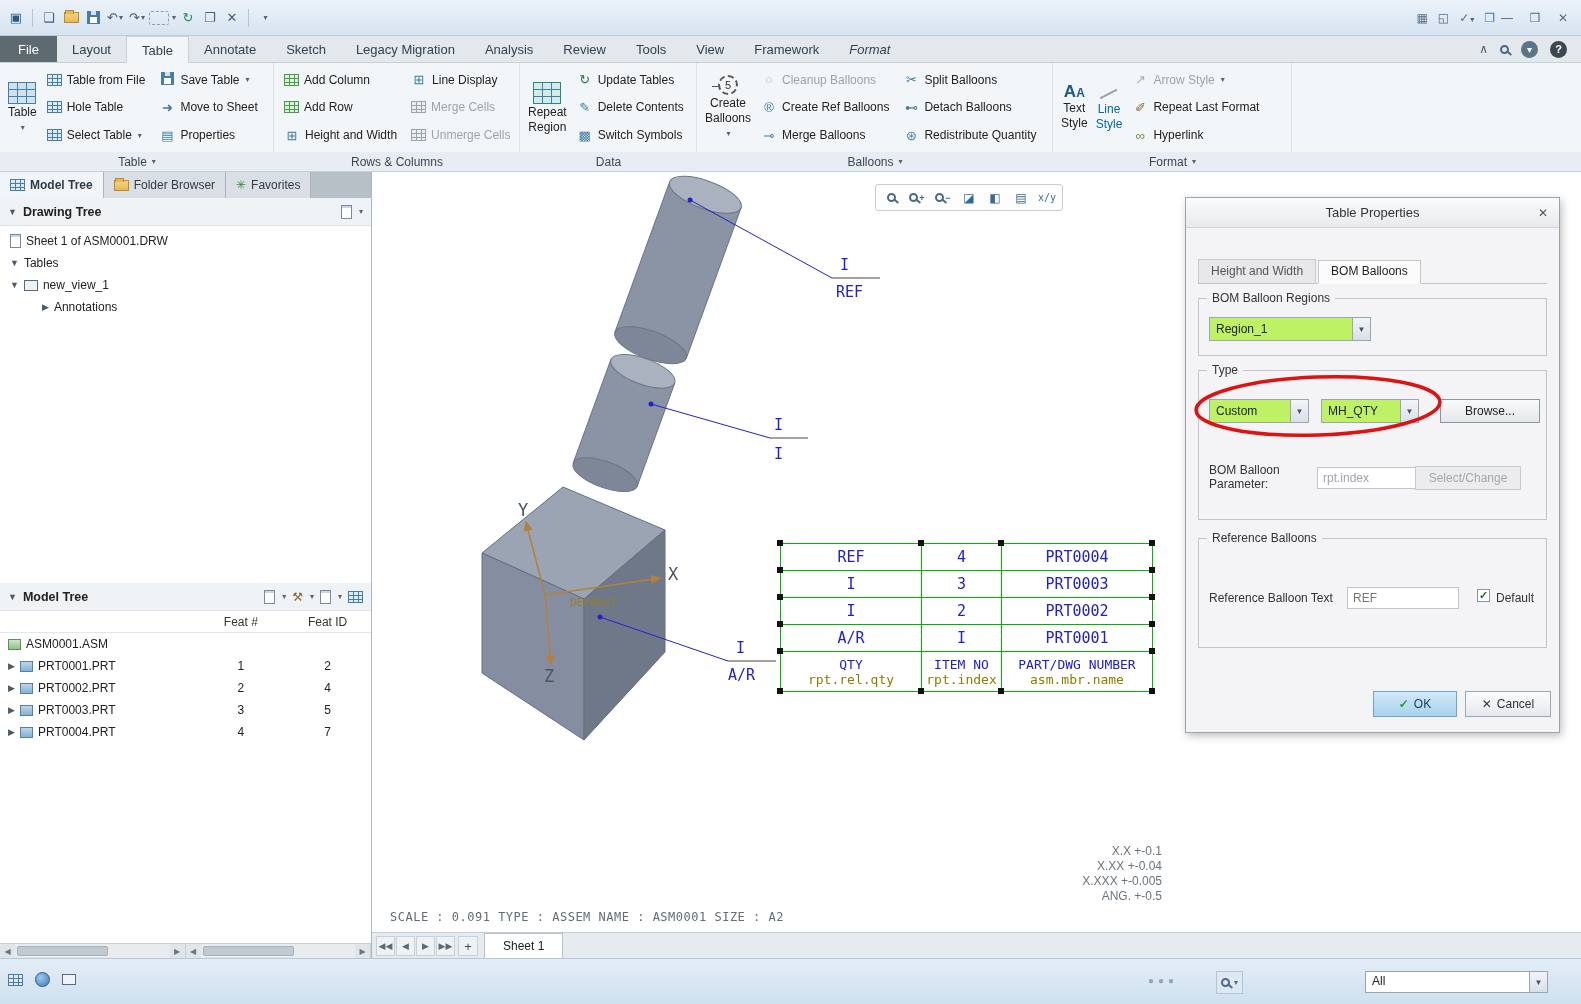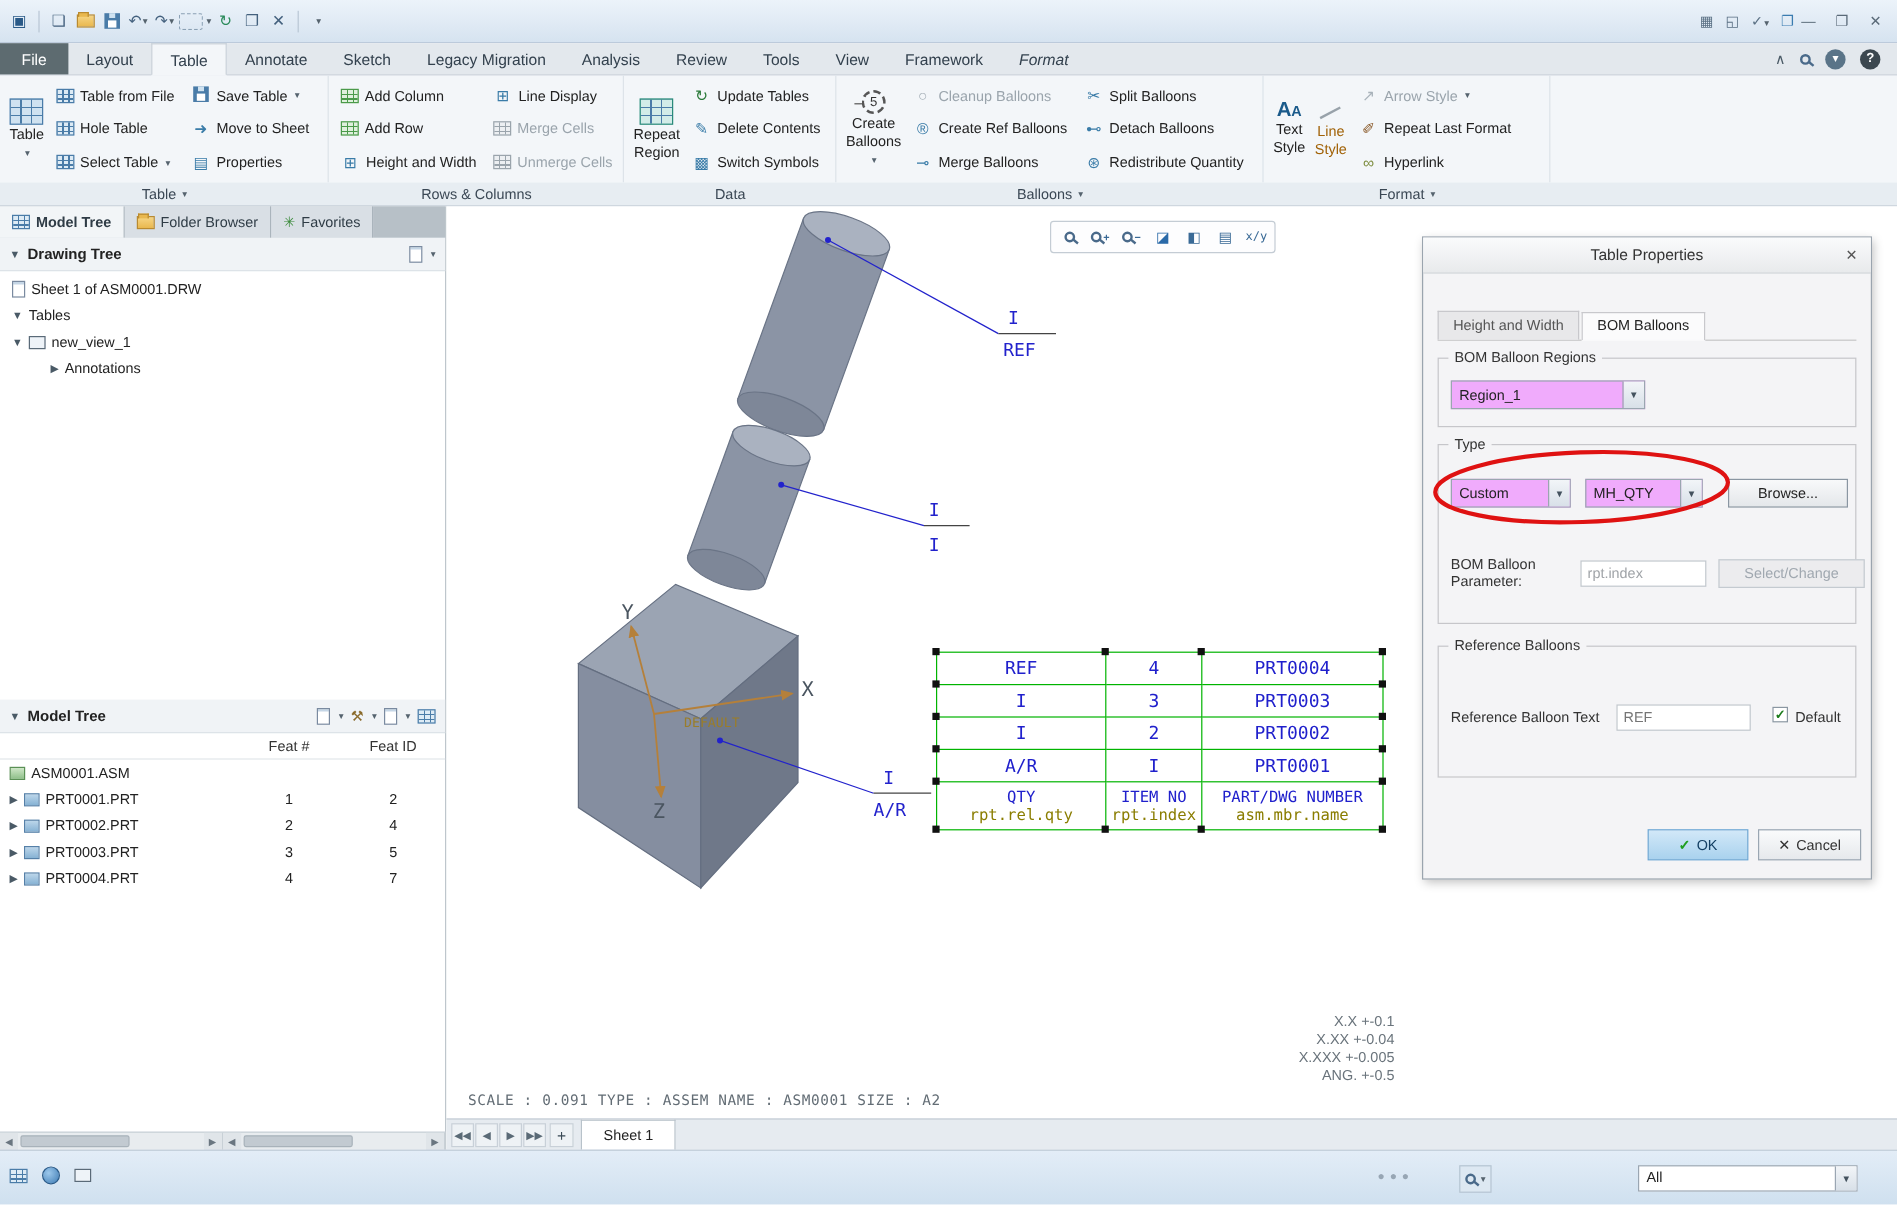--- a/index.html
+++ b/index.html
@@ -60,21 +60,21 @@
 .tab-utils { margin-left:auto; display:flex; align-items:center; gap:12px; padding-right:14px; color:#4a5a66; }
 .help-circ { width:17px; height:17px; background:#3c4850; color:#fff; border-radius:50%; display:flex; align-items:center; justify-content:center; font-size:11px; font-weight:bold; }
 .sync-circ { width:17px; height:17px; background:#5a7488; color:#fff; border-radius:50%; display:flex; align-items:center; justify-content:center; font-size:10px; }
 
 
 .ribbon { position:absolute; left:0; top:63px; right:0; height:89px; background:#f3f6f9; display:flex; }
 .rgroup { display:flex; align-items:stretch; padding:3px 4px; border-right:1px solid #dde3e9; }
 .bigbtn { display:flex; flex-direction:column; align-items:center; justify-content:center; gap:2px;
   padding:2px 4px; border-radius:2px; text-align:center; line-height:13px; }
 .bigbtn .blbl { font-size:12px; color:#222; }
-.bigbtn.dis .blbl { color:#a16207; }
+.bigbtn.dis .blbl { color:#0369a1; }
 .scol { display:flex; flex-direction:column; justify-content:space-around; padding:0 3px; }
 .sbtn { display:flex; align-items:center; gap:5px; height:25px; padding:0 5px 0 3px; border-radius:2px; white-space:nowrap; }
 .sbtn .slbl { font-size:12px; color:#222; }
 .sbtn.dis .slbl { color:#9aa4ac; }
 .sbtn .gi, .bigbtn .gi { font-size:13px; color:#3a7ca8; width:16px; text-align:center; }
 .sbtn.dis .gi { color:#a8b2ba; }
 .dd { font-size:8px; color:#55636e; margin-left:1px; }
 .grouplabels { position:absolute; left:0; top:152px; right:0; height:20px; background:#e7edf2;
   border-bottom:1px solid #c9d2da; display:flex; color:#3a4754; }
 .glabel { display:flex; align-items:center; justify-content:center; gap:4px; font-size:12px; }
@@ -133,21 +133,21 @@
   border:1px solid #9aa4ae; box-shadow:2px 3px 8px rgba(0,0,0,0.25); z-index:5; }
 .dlg-title { height:30px; background:linear-gradient(#fafbfc,#e8eaec); border-bottom:1px solid #d0d4d8;
   display:flex; align-items:center; justify-content:center; font-size:13px; color:#333; position:relative; }
 .dlg-close { position:absolute; right:8px; top:7px; width:16px; height:16px; display:flex; align-items:center;
   justify-content:center; color:#555; font-size:12px; }
 .dlg-tabs { position:absolute; left:12px; top:61px; right:12px; height:25px; border-bottom:1px solid #c6c6c6; display:flex; }
 .dlg-tab { padding:4px 12px; font-size:12px; color:#555; background:#e8e8ea; border:1px solid #c8c8cc; border-bottom:none; margin-right:2px; }
 .dlg-tab.active { background:#fbfbfc; color:#222; position:relative; top:1px; padding-top:3px; border-bottom:1px solid #fbfbfc; }
 .groupbox { position:absolute; left:12px; right:12px; border:1px solid #c6c6ca; }
 .legend { position:absolute; top:-8px; left:8px; background:#f4f4f6; padding:0 5px; font-size:12px; color:#333; }
-.combo { height:24px; background:#f0abfc; border:1px solid #9aa6b0; display:flex; align-items:center; position:absolute; }
+.combo { height:24px; background:#bef264; border:1px solid #9aa6b0; display:flex; align-items:center; position:absolute; }
 .combo .cval { flex:1; padding:0 6px; font-size:12px; color:#222; overflow:hidden; white-space:nowrap; }
 .combo .carr { width:18px; height:100%; background:linear-gradient(#f2f5f8,#d8e0e8); border-left:1px solid #9aa6b0;
   display:flex; align-items:center; justify-content:center; font-size:8px; color:#44525e; }
 .dbtn { position:absolute; height:24px; background:linear-gradient(#f8f9fa,#e4e7ea); border:1px solid #8a96a2;
   display:flex; align-items:center; justify-content:center; font-size:12px; color:#222; }
 .dbtn.dis { color:#a0a8b0; border-color:#c4cad0; background:#ececee; }
 .dtext { position:absolute; height:22px; background:#fff; border:1px solid #c0c6cc; font-size:12px; padding:0 5px;
   font-family:"Liberation Sans",sans-serif; }
 .dtext.dis { color:#a0a4a8; }
 .dlbl { position:absolute; font-size:12px; color:#333; }
@@ -735,21 +735,21 @@
         <span class="cval">MH_QTY</span>
         <span class="carr">▼</span>
       </div>
       <div class="dbtn" style="left:241px; top:28px; width:100px;">Browse...</div>
 
       <div class="dlbl" style="left:10px; top:92px;">
         <div>BOM Balloon</div>
         <div>Parameter:</div>
       </div>
       <input class="dtext dis" style="left: 118px; top: 96px; width: 105px;" value="rpt.index">
-      <div class="dbtn dis" style="left:233px; top:95px; width:122px;">Select/Change</div>
+      <div class="dbtn dis" style="left:216px; top:95px; width:106px;">Select/Change</div>
     </div>
 
     <div class="groupbox" style="top:340px; height:110px;">
       <span class="legend">Reference Balloons</span>
       <div class="dlbl" style="left:10px; top:52px;">Reference Balloon Text</div>
       <input class="dtext dis" style="left: 148px; top: 48px; width: 112px;" placeholder="REF">
       <div class="chk" style="left:278px; top:50px;">✓</div>
       <div class="dlbl" style="left:297px; top:52px;">Default</div>
     </div>
 

